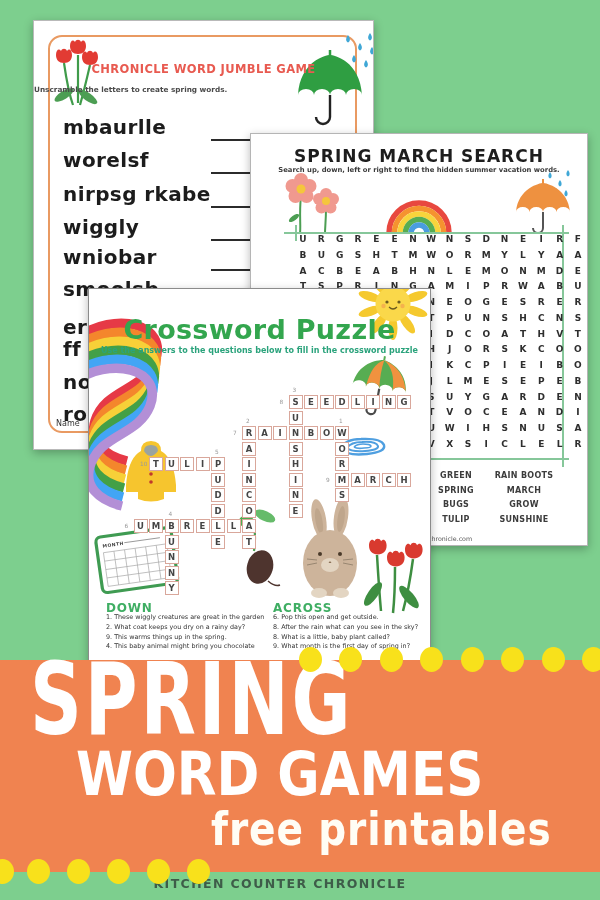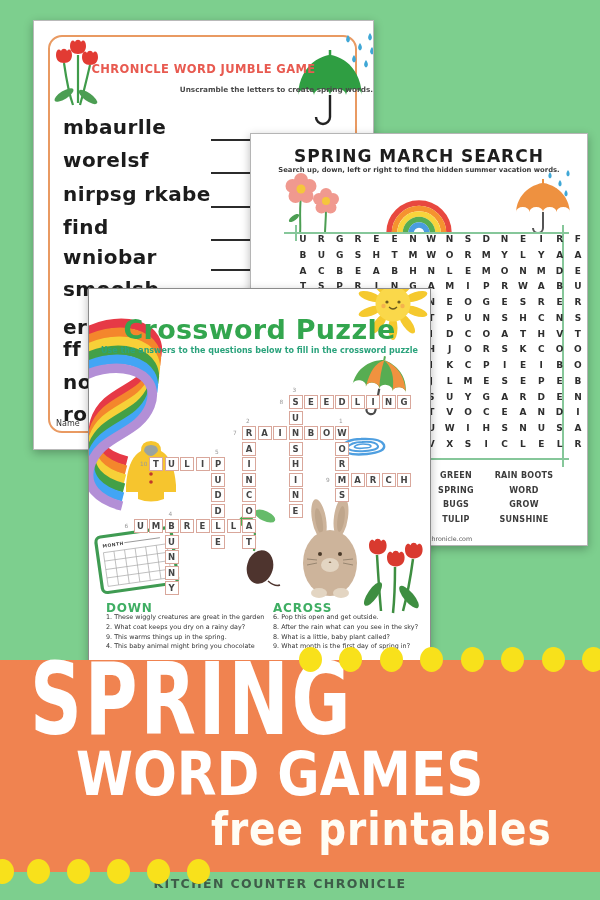--- a/index.html
+++ b/index.html
@@ -6,21 +6,21 @@
   #stage{position:relative;width:600px;height:900px;overflow:hidden;
          background:#7dcf8e;font-family:"DejaVu Sans","Liberation Sans",sans-serif;}
   .page{position:absolute;background:#fff;box-shadow:0 3px 9px rgba(0,0,0,.28);}
   .page svg{position:absolute;left:0;top:0;pointer-events:none;}
   
   #page1{left:33px;top:20px;width:339px;height:428px;border:1px solid #b9b9b9;z-index:1;}
   #j-border{position:absolute;left:14px;top:14px;right:16px;bottom:16px;
             border:2px solid #e99a62;border-radius:14px;}
   #j-title{position:absolute;left:0;top:41px;width:100%;text-align:center;
            color:#e85a50;font-weight:bold;font-size:11.5px;letter-spacing:.4px;}
-  #j-sub{position:absolute;left:0;top:64px;width:100%;text-align:right;
+  #j-sub{position:absolute;left:0;top:64px;width:100%;text-align:left;
          color:#4a4a4a;font-size:7.3px;font-weight:bold;}
   .j-word{position:absolute;left:29px;color:#1c1c1c;font-weight:bold;font-size:20px;letter-spacing:.4px;}
   .j-line{position:absolute;left:177px;width:138px;height:2px;background:#2b2b2b;}
   #j-name{position:absolute;left:22px;top:398px;font-size:8px;color:#333;}
   
   #page2{left:250px;top:133px;width:336px;height:411px;border:1px solid #b5b5b5;z-index:2;}
   #ws-title{position:absolute;left:0;top:12px;width:100%;text-align:center;
             color:#1d1d1d;font-weight:900;font-size:17px;letter-spacing:1px;}
   #ws-sub{position:absolute;left:0;top:32px;width:100%;text-align:center;
           color:#3b3b3b;font-size:6.8px;font-weight:bold;}
@@ -94,21 +94,21 @@
     </svg>
     <div id="j-title">CHRONICLE WORD JUMBLE GAME</div>
     <div id="j-sub">Unscramble the letters to create spring words.</div>
     <div id="j-words">
         <div class="j-word" style="top: 94px;">mbaurlle</div>
         <div class="j-line" style="top: 118px;"></div>
         <div class="j-word" style="top: 127px;">worelsf</div>
         <div class="j-line" style="top: 151px;"></div>
         <div class="j-word" style="top: 161px;">nirpsg rkabe</div>
         <div class="j-line" style="top: 185px;"></div>
-        <div class="j-word" style="top: 194px;">find</div>
+        <div class="j-word" style="top: 194px;">wiggly</div>
         <div class="j-line" style="top: 218px;"></div>
         <div class="j-word" style="top: 224px;">wniobar</div>
         <div class="j-line" style="top: 248px;"></div>
         <div class="j-word" style="top: 256px;">smoolsb</div>
         <div class="j-line" style="top: 280px;"></div>
         <div class="j-word" style="top: 294px;">er</div>
         <div class="j-line" style="top: 310px;"></div>
         <div class="j-word" style="top: 316px;">ff</div>
         <div class="j-line" style="top: 340px;"></div>
         <div class="j-word" style="top: 349px;">no</div>
@@ -396,21 +396,21 @@
         <div class="ws-letter" style="left: 281.29px; top: 305.01px;">E</div>
         <div class="ws-letter" style="left: 299.62px; top: 305.01px;">L</div>
         <div class="ws-letter" style="left: 317.95px; top: 305.01px;">R</div>
       </div>
     <div id="ws-words">
         <div class="ws-word" style="left: 160px; top: 337px;">GREEN</div>
         <div class="ws-word" style="left: 160px; top: 351.5px;">SPRING</div>
         <div class="ws-word" style="left: 160px; top: 366px;">BUGS</div>
         <div class="ws-word" style="left: 160px; top: 380.5px;">TULIP</div>
         <div class="ws-word" style="left: 228px; top: 337px;">RAIN BOOTS</div>
-        <div class="ws-word" style="left: 228px; top: 351.5px;">WORD</div>
+        <div class="ws-word" style="left: 228px; top: 351.5px;">MARCH</div>
         <div class="ws-word" style="left: 228px; top: 366px;">GROW</div>
         <div class="ws-word" style="left: 228px; top: 380.5px;">SUNSHINE</div>
       </div>
     <div id="ws-url">www.kitchencounterchronicle.com</div>
   </div>
 
   <div id="page3" class="page">
     <svg width="341" height="380" viewBox="0 0 341 380">
       <g fill="none" stroke-width="9.5">
         <path d="M-14,50 C28,20 80,36 66,72 C54,102 16,100 6,132 C0,152 14,166 38,172" stroke="#e63946"></path>

